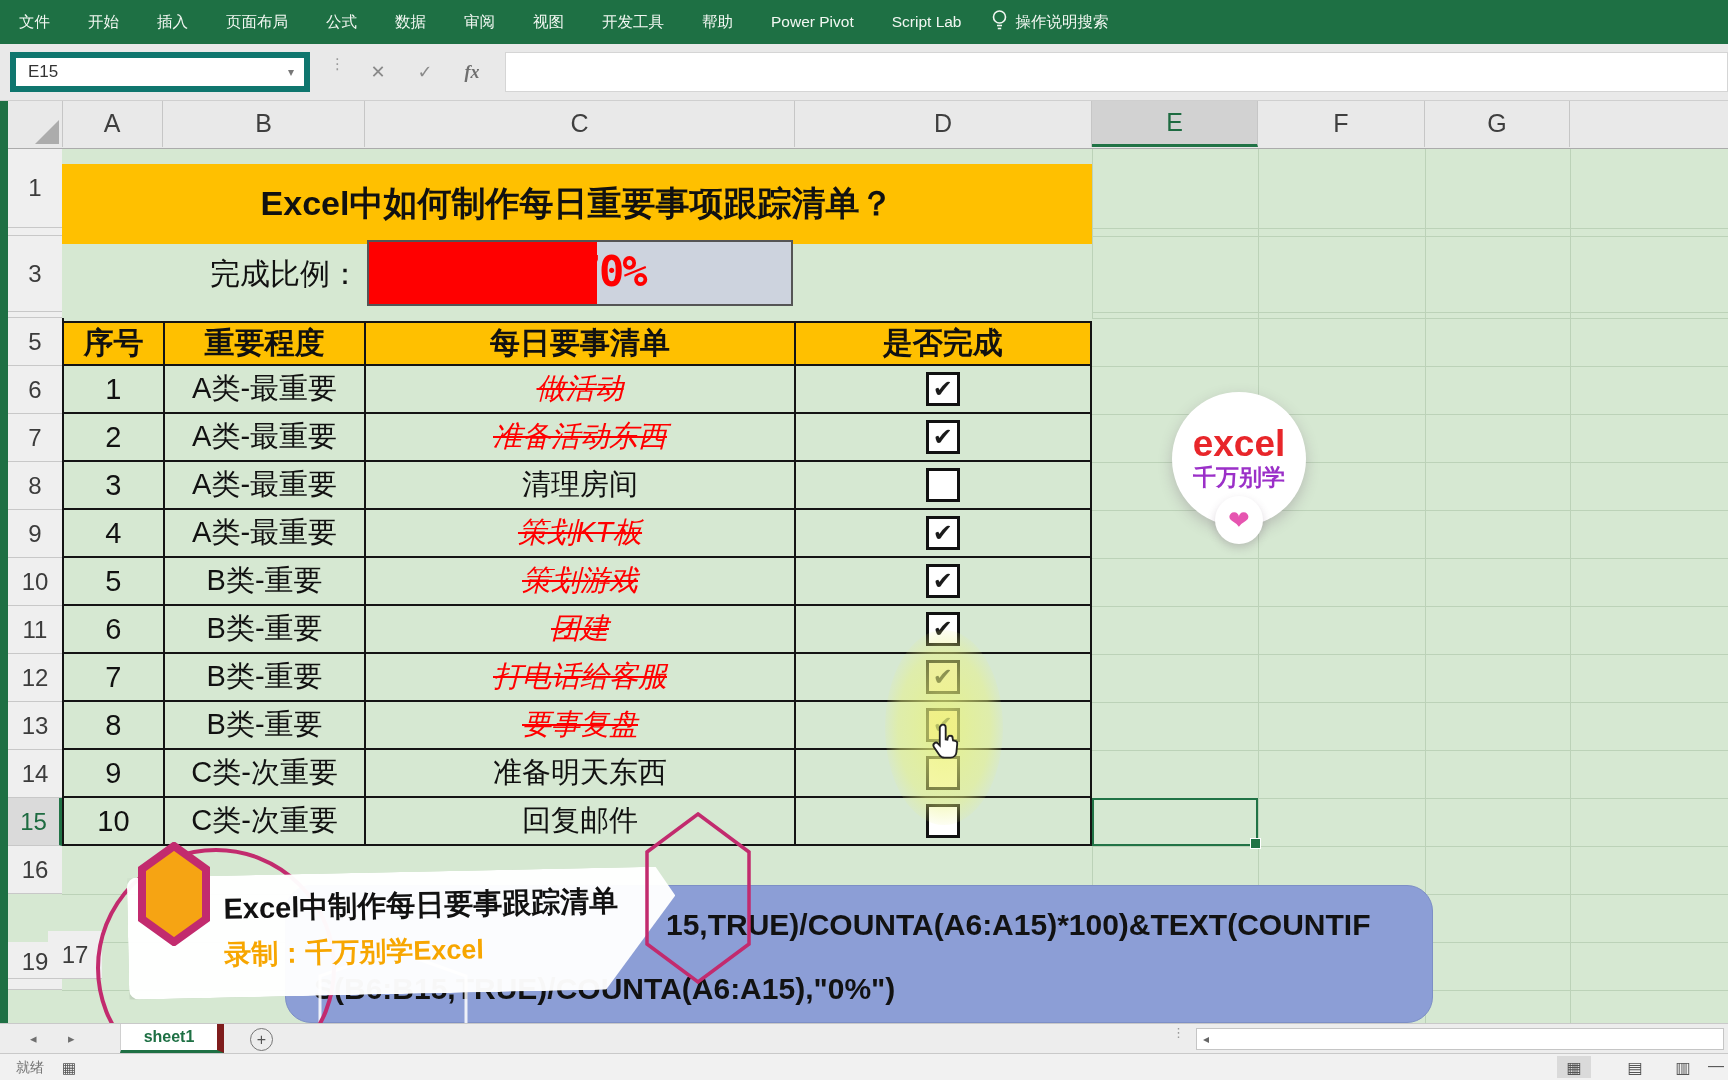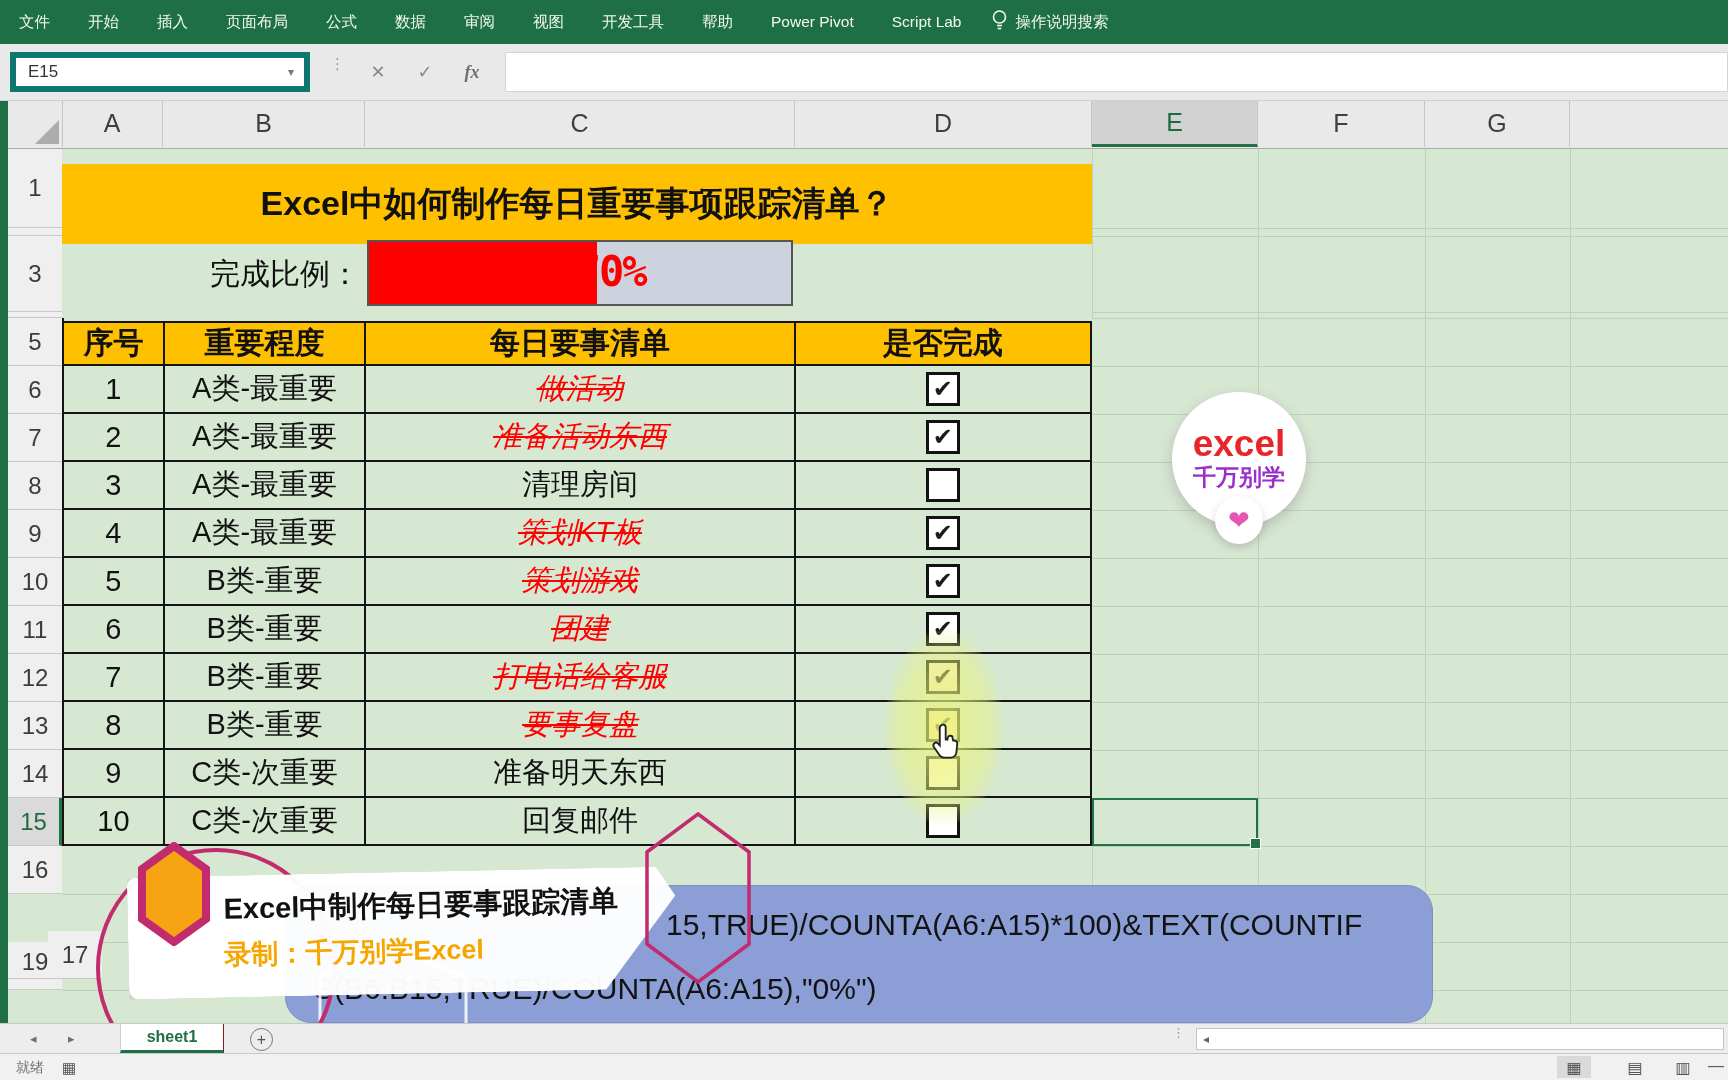--- a/index.html
+++ b/index.html
@@ -66,35 +66,35 @@
         background:radial-gradient(ellipse at center, rgba(233,243,125,0.8) 0%, rgba(233,243,125,0.45) 55%, rgba(233,243,125,0) 75%);}
   .cursor{position:absolute;left:931px;top:722px;z-index:50;}
   .badge{position:absolute;left:1172px;top:392px;width:134px;height:134px;background:#fff;border-radius:50%;z-index:36;
          display:flex;flex-direction:column;align-items:center;justify-content:center;box-shadow:0 5px 14px rgba(90,60,90,.25);}
   .badge .l1{color:#E8262A;font-weight:800;font-size:37px;line-height:1.02;}
   .badge .l2{color:#9B30C8;font-weight:700;font-size:23px;}
   .badge2{position:absolute;left:1215px;top:496px;width:48px;height:48px;background:#fff;border-radius:50%;z-index:36;
           display:flex;align-items:center;justify-content:center;box-shadow:0 4px 9px rgba(90,60,90,.22);}
   .badge2 .heart{color:#E655B0;font-size:26px;line-height:1;}
   .bubble{position:absolute;left:285px;top:885px;width:1148px;height:138px;background:#8C9ED6;border:1px solid #7d8fc6;
-          border-radius:26px;z-index:30;box-sizing:border-box;overflow:hidden;}
+          border-radius:26px;z-index:30;box-sizing:border-box;overflow:hidden;font-weight:bold;}
   .bline{position:absolute;font-size:30px;color:#121212;white-space:nowrap;}
   .whex{position:absolute;left:318px;top:948px;z-index:31;}
   .mcircle{position:absolute;left:96px;top:848px;width:232px;height:232px;border:4px solid #C22B6E;border-radius:50%;z-index:32;}
   .banner{position:absolute;left:128px;top:872px;width:548px;height:122px;background:rgba(255,255,255,.97);z-index:33;
           transform:rotate(-1.2deg);border-radius:10px;box-shadow:0 4px 12px rgba(0,0,0,.18);
           clip-path:polygon(0 0,96.5% 0,100% 24%,87% 100%,0 100%);padding:14px 0 0 96px;box-sizing:border-box;}
   .banner .t1{font-size:29px;font-weight:600;color:#111;}
   .banner .t2{font-size:27px;font-weight:700;color:#F7A600;margin-top:7px;}
   .ohex{position:absolute;left:138px;top:842px;z-index:34;}
   .thex{position:absolute;left:645px;top:812px;z-index:35;}
   
   .tabbar{position:absolute;left:0;top:1023px;width:1728px;height:30px;background:#EDEDED;border-top:1px solid #C9C9C9;z-index:60;}
   .navarrow{position:absolute;top:7px;font-size:13px;color:#6f6f6f;}
-  .sheettab{position:absolute;left:120px;top:0;width:104px;height:29px;background:#fff;border-right:1px solid #7f1d1d;border-left:1px solid #D0D0D0;
+  .sheettab{position:absolute;left:120px;top:0;width:104px;height:29px;background:#fff;border-right:7px solid #7f1d1d;border-left:1px solid #D0D0D0;
             border-bottom:3px solid #1E7044;display:flex;align-items:center;justify-content:center;
             color:#1E7044;font-size:16px;font-weight:600;box-sizing:border-box;}
   .addsheet{position:absolute;left:250px;top:4px;width:21px;height:21px;border:1.5px solid #767676;border-radius:50%;
             display:flex;align-items:center;justify-content:center;color:#555;font-size:16px;line-height:1;}
   .tdots{position:absolute;left:1172px;top:5px;color:#9a9a9a;font-size:13px;line-height:7px;}
   .hscroll{position:absolute;left:1196px;top:4px;width:528px;height:22px;background:#fff;border:1px solid #C5C5C5;box-sizing:border-box;}
   .hscroll .la{position:absolute;left:6px;top:3px;color:#666;font-size:12px;}
   
   .statusbar{position:absolute;left:0;top:1053px;width:1728px;height:27px;background:#F1F1F1;border-top:1px solid #C9C9C9;z-index:60;}
   .ready{position:absolute;left:16px;top:5px;font-size:14px;color:#737373;}

